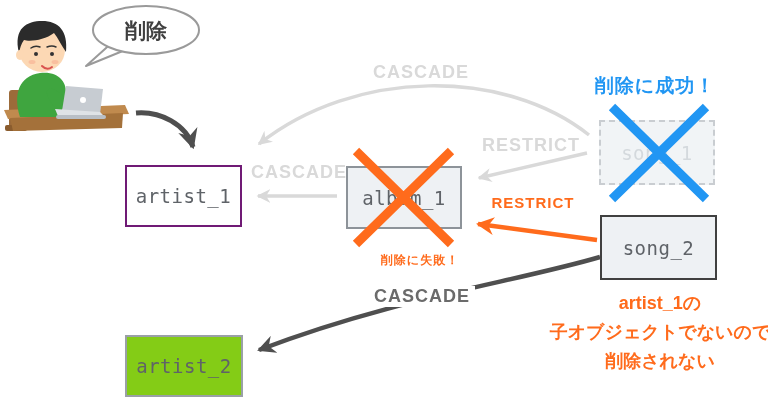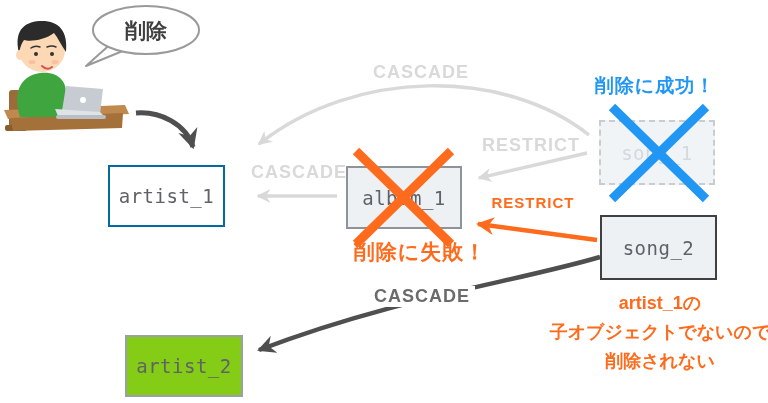--- a/index.html
+++ b/index.html
@@ -9,39 +9,39 @@
   }
   .layer{position:absolute;left:0;top:0;pointer-events:none;}
   svg.arrows{z-index:2;}
   svg.xmarks{z-index:4;}
   .node{
     position:absolute;z-index:1;box-sizing:border-box;
     display:flex;align-items:center;justify-content:center;
     font-family:"DejaVu Sans Mono","Liberation Mono",monospace;
     font-size:19px;letter-spacing:.5px;color:#5f6368;
   }
-  #node-artist-1{left:108px;top:165px;width:117px;height:62px;background:#fff;border:2px solid #0369a1;}
+  #node-artist-1{left:125px;top:165px;width:117px;height:62px;background:#fff;border:2px solid #701a75;}
   #node-album-1{left:346px;top:166px;width:116px;height:63px;background:#eef1f4;border:2px solid #8d9399;}
   #node-song-1{left:599px;top:120px;width:116px;height:65px;background:#f1f4f6;border:2px dashed #c9cdd1;color:#d4d9dd;}
   #node-song-2{left:600px;top:215px;width:117px;height:65px;background:#eef1f4;border:2px solid #404040;}
   #node-artist-2{left:125px;top:335px;width:118px;height:62px;background:#84cc16;border:2px solid #9aa0a6;}
 
   .edge-label{
     position:absolute;z-index:3;transform:translateX(-50%);
     font-weight:bold;font-size:18px;letter-spacing:1px;white-space:nowrap;
   }
   #lbl-cascade-top{left:421px;top:62px;color:#d9d9d9;}
   #lbl-cascade-mid{left:299px;top:162px;color:#d9d9d9;}
   #lbl-restrict-gray{left:531px;top:135px;color:#d9d9d9;}
   #lbl-restrict-orange{left:533px;top:194px;color:#ff6b1c;font-size:15px;}
   #lbl-cascade-dark{left:422px;top:286px;color:#6b6b6b;background:#fff;padding:0 5px;}
 
   .note{position:absolute;z-index:3;transform:translateX(-50%);font-weight:bold;white-space:nowrap;}
   #note-success{left:655px;top:73px;font-size:19px;color:#2196f3;letter-spacing:1px;}
-  #note-failure{left:410px;top:238px;font-size:21px;color:#ff6b1c;letter-spacing:1px;padding-left:20px;}
+  #note-failure{left:410px;top:252px;font-size:12px;color:#ff6b1c;letter-spacing:1px;padding-left:20px;}
   #note-not-deleted{left:660px;top:289px;font-size:18px;color:#ff6b1c;line-height:29px;text-align:center;}
 </style>
 </head>
 <body>
 
 <div class="canvas">
 
   <svg class="layer arrows" width="768" height="403" viewBox="0 0 768 403">
     <defs>
       <marker id="ah-gray" viewBox="0 0 9 9" refX="8" refY="4.5" markerWidth="4" markerHeight="4" orient="auto" markerUnits="strokeWidth">

